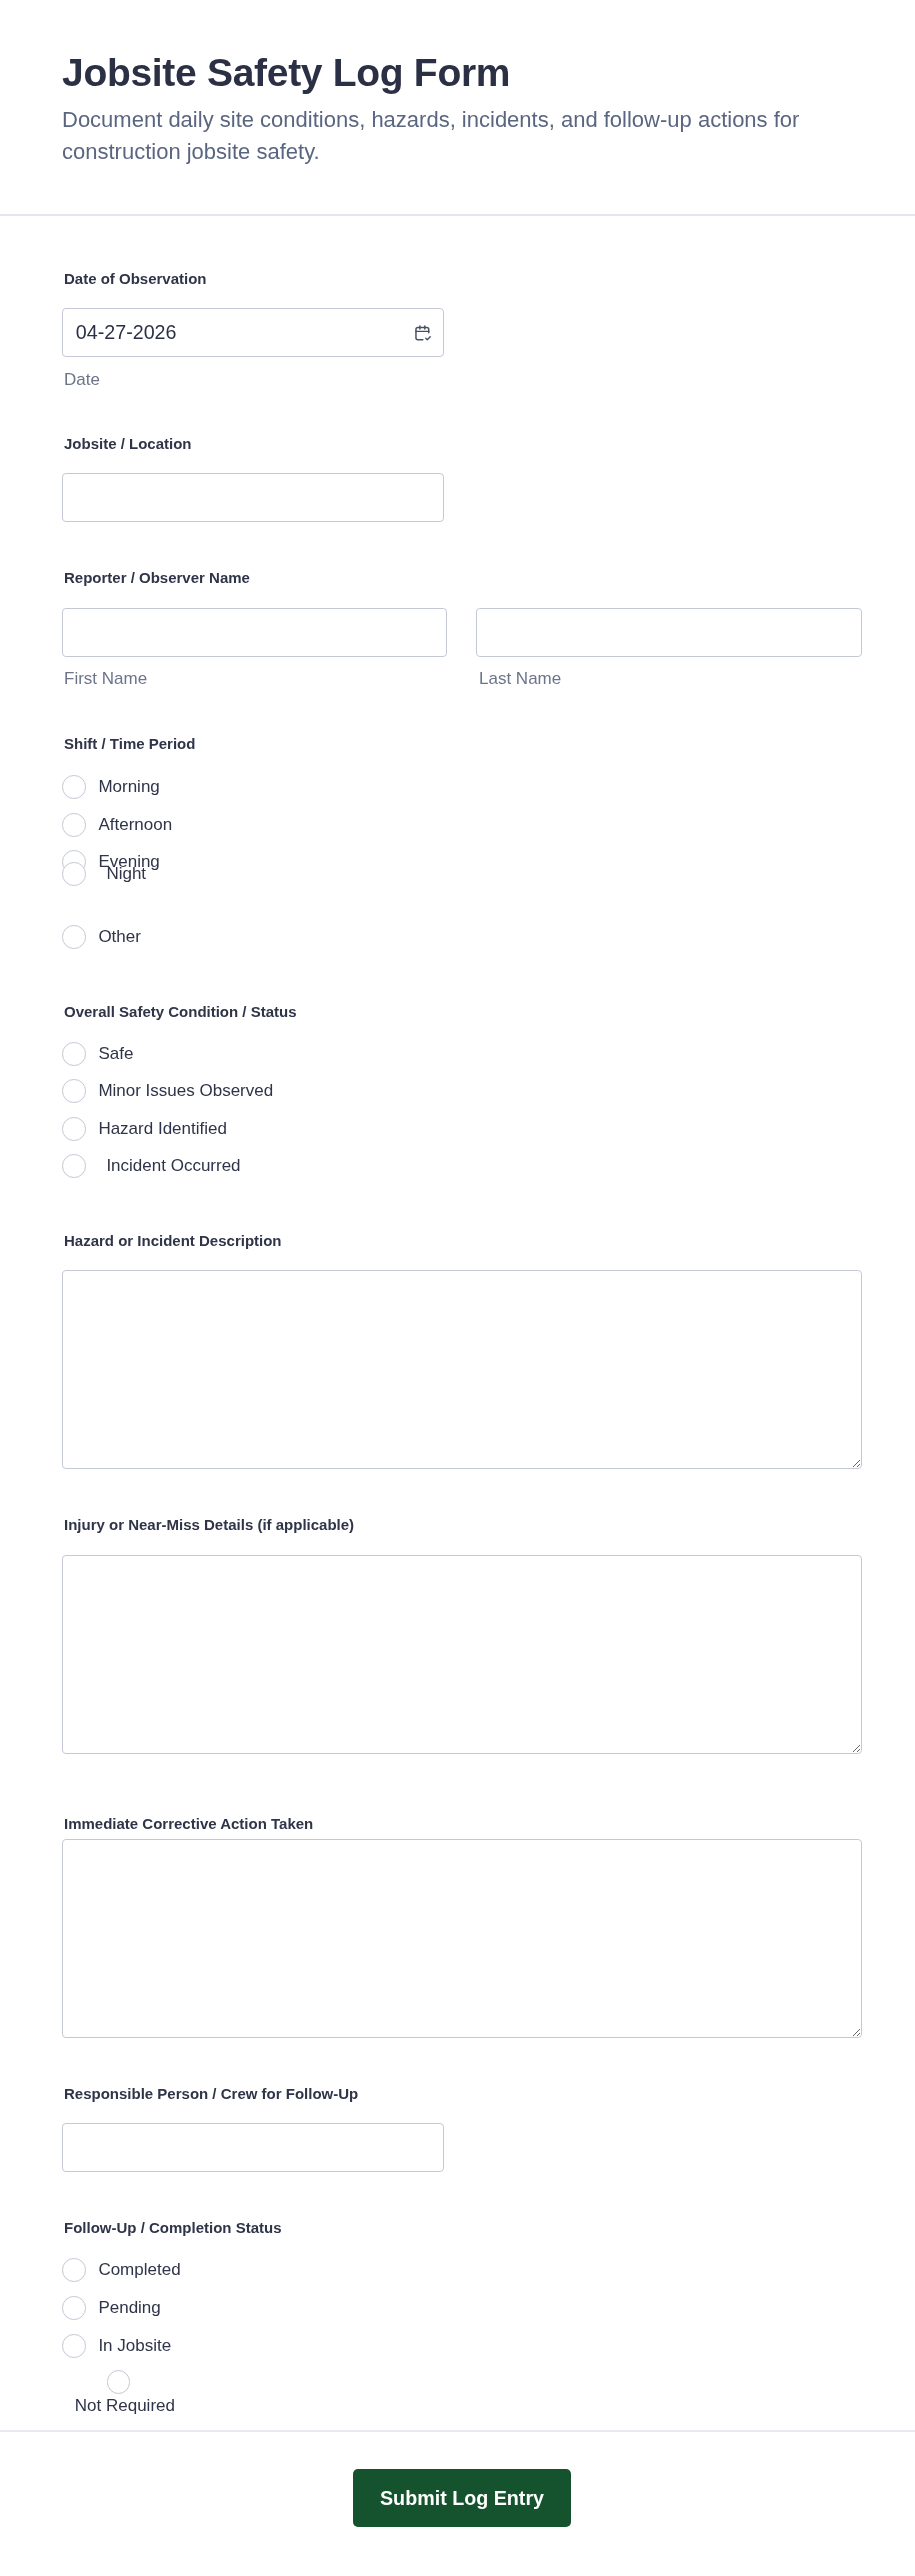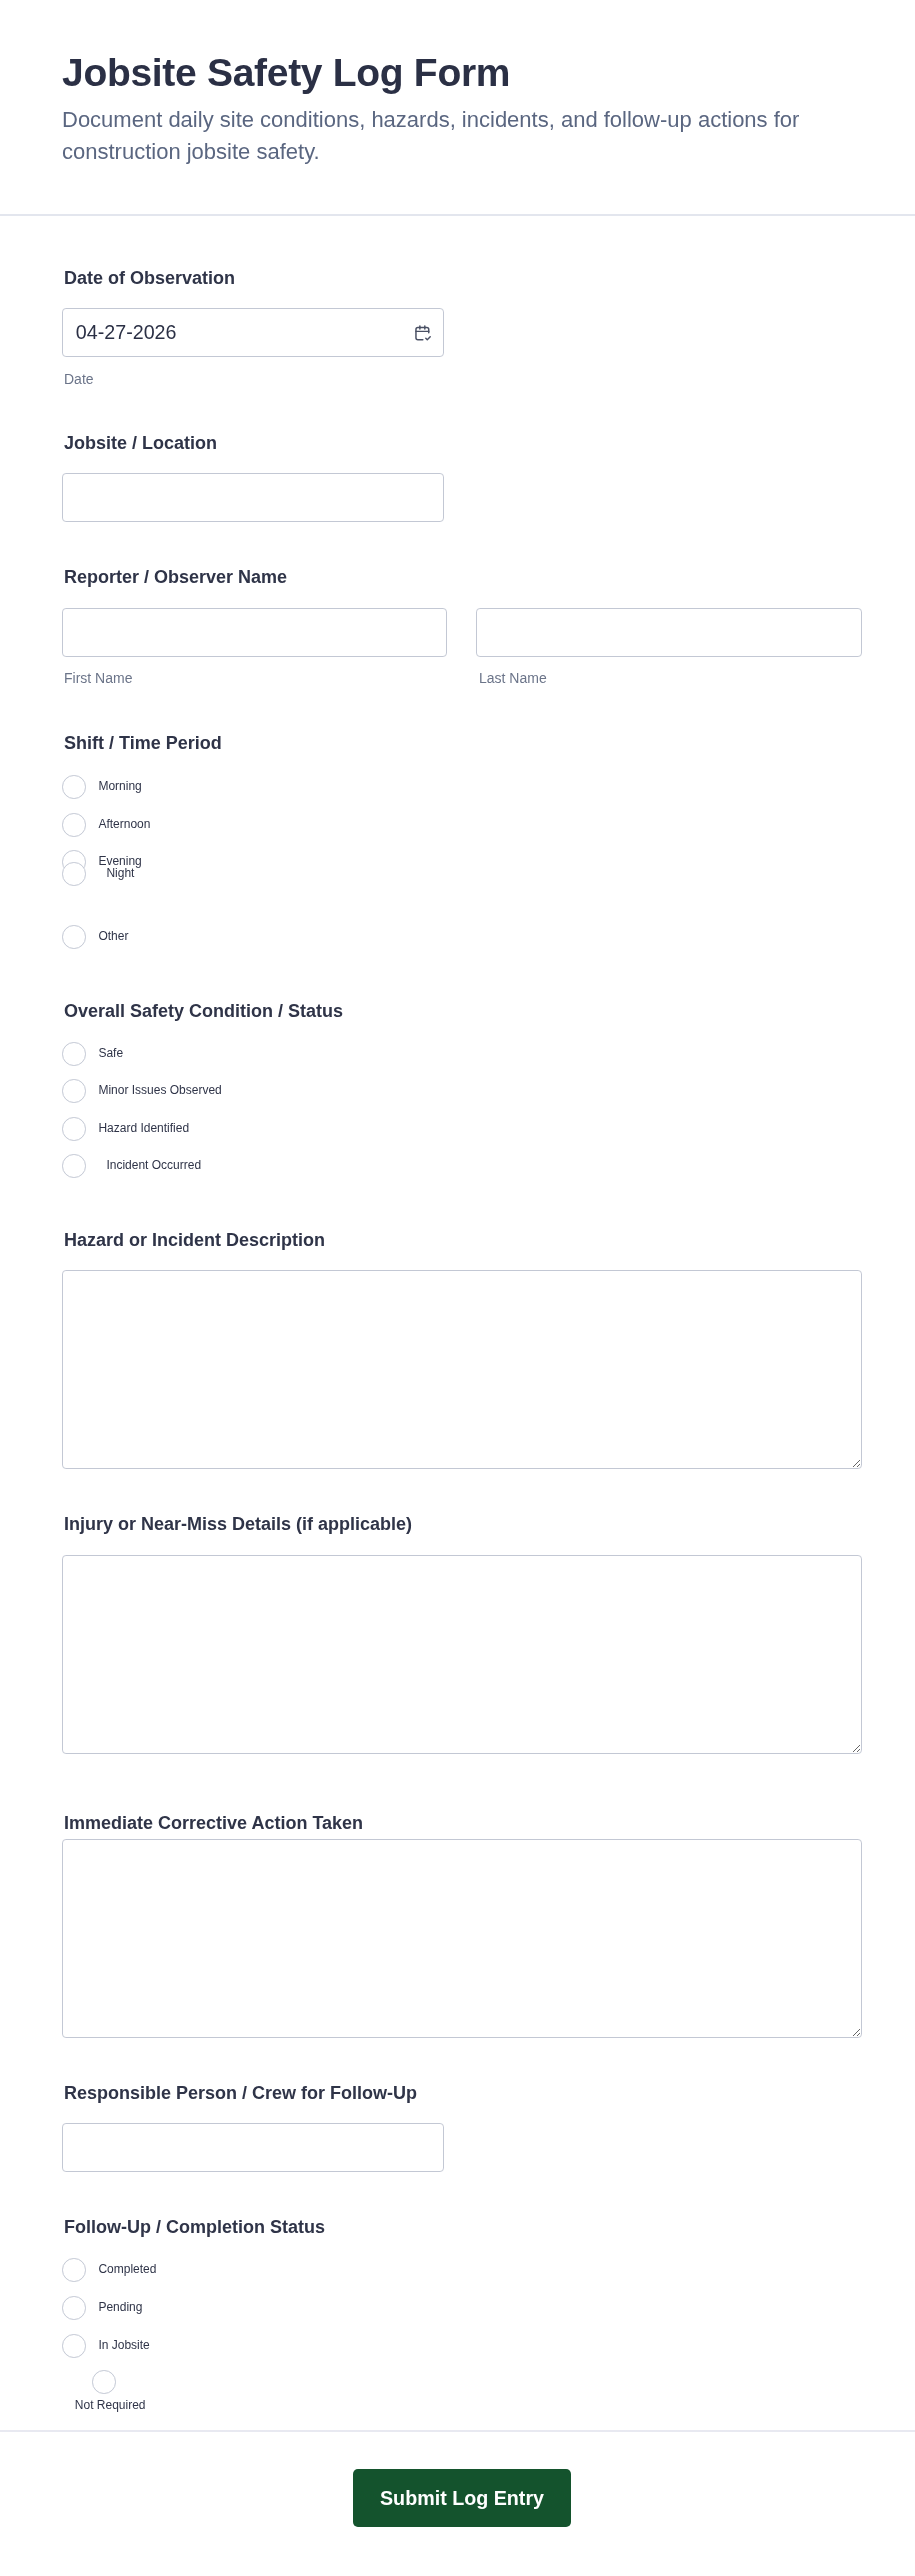--- a/index.html
+++ b/index.html
@@ -3,33 +3,33 @@
 <meta charset="utf-8">
 <style>
   * { box-sizing: border-box; margin: 0; padding: 0; }
   html, body { width: 915px; background: #ffffff; }
   body { font-family: "Liberation Sans", "DejaVu Sans", sans-serif; color: #2b3045; position: relative; height: 2576px; overflow: hidden; }
 
   .header { position: absolute; left: 0; top: 0; width: 915px; height: 216px; border-bottom: 2px solid #e3e6ee; }
   .title { position: absolute; left: 62px; top: 49px; font-size: 39px; font-weight: 700; color: #2b3045; letter-spacing: -0.3px; line-height: 47px; }
   .subtitle { position: absolute; left: 62px; top: 104px; width: 748px; font-size: 22px; line-height: 31.5px; color: #5a6680; font-weight: 500; }
 
-  .label { position: absolute; left: 64px; font-size: 18px; font-weight: 700; color: #2f3448; line-height: 23.6px; }
-  .sublabel { position: absolute; font-size: 14px; color: #6b7489; line-height: 17.7px; }
+  .label { position: absolute; left: 64px; font-size: 15px; font-weight: 700; color: #2f3448; line-height: 23.6px; }
+  .sublabel { position: absolute; font-size: 17px; color: #6b7489; line-height: 17.7px; }
 
   .input { position: absolute; height: 49px; border: 1.5px solid #c3c8d4; border-radius: 3.9px; background: #fff; font-family: "Liberation Sans", sans-serif; font-size: 19.7px; color: #2b3045; padding: 0 12.8px; outline: none; }
   .date-wrap { position: absolute; left: 62px; top: 308px; width: 382px; height: 49px; }
   .date-wrap .input { left: 0; top: 0; width: 382px; }
   .cal-icon { position: absolute; right: 11.8px; top: 14.8px; width: 19.7px; height: 19.7px; }
 
   .textarea { position: absolute; left: 62px; width: 800px; height: 199px; border: 1.5px solid #c3c8d4; border-radius: 3.9px; background: #fff; resize: vertical; outline: none; font-family: "Liberation Sans", sans-serif; font-size: 17.7px; padding: 9.8px 12.8px; }
 
   .radio-row { position: absolute; left: 62px; height: 25.6px; display: flex; align-items: center; cursor: pointer; }
   .radio { width: 23.6px; height: 23.6px; border-radius: 50%; border: 1.5px solid #c3c8d4; background: #fff; flex: 0 0 23.6px; }
-  .radio-label { margin-left: 12.8px; font-size: 12px; color: #2f3448; line-height: 23.6px; }
+  .radio-label { margin-left: 12.8px; font-size: 17px; color: #2f3448; line-height: 23.6px; }
 
   .footer-divider { position: absolute; left: 0; top: 2430px; width: 915px; height: 2px; background: #e8e9f1; }
   .submit { position: absolute; left: 353px; top: 2469px; width: 218px; height: 58px; background: #14532d; border: none; border-radius: 4.9px; color: #ffffff; font-family: "Liberation Sans", sans-serif; font-size: 19.7px; font-weight: 700; cursor: pointer; }
 </style>
 </head>
 <body>
 
 <div class="header">
   <h1 class="title">Jobsite Safety Log Form</h1>
   <p class="subtitle">Document daily site conditions, hazards, incidents, and follow-up actions for construction jobsite safety.</p>

